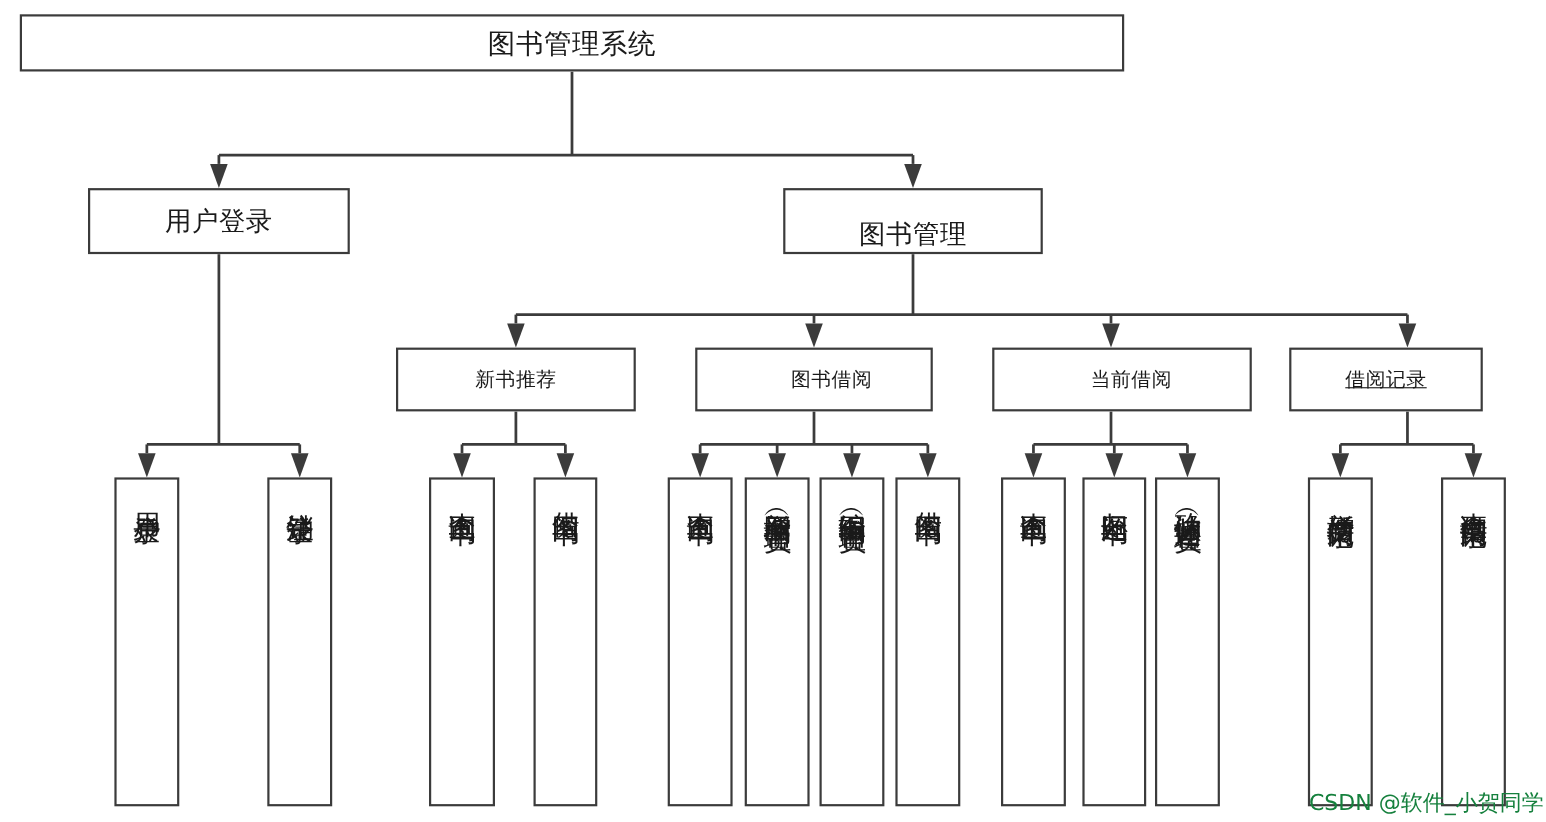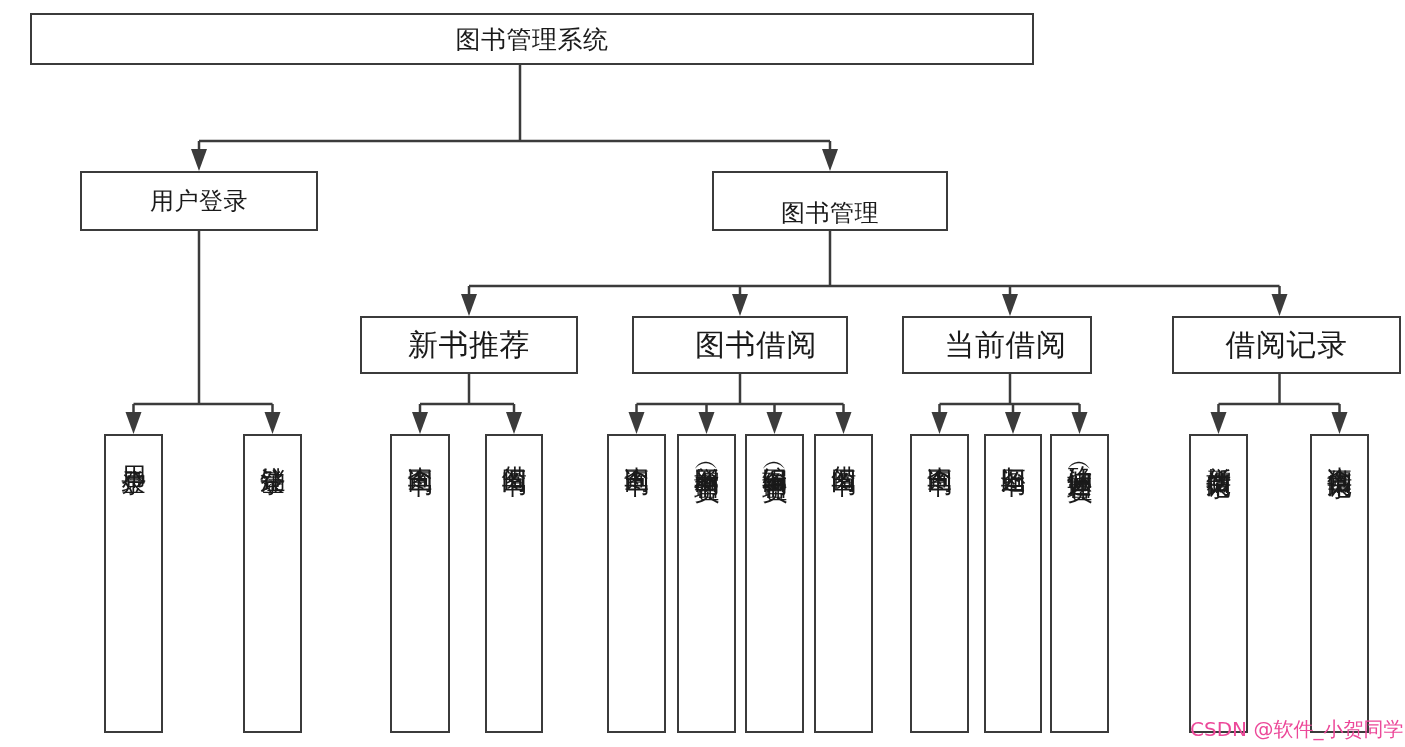--- a/index.html
+++ b/index.html
@@ -37,21 +37,21 @@
     color: #1a1a1a;
   }
   .node .lbl {
     display: block;
     white-space: nowrap;
     letter-spacing: 0.5px;
   }
   
   .lvl-root .lbl { font-size: 25px; }
   .lvl-2 .lbl    { font-size: 24px; }
-  .lvl-3 .lbl    { font-size: 30px; }
+  .lvl-3 .lbl    { font-size: 18px; }
 
   
   .node.leaf {
     align-items: flex-start;
     justify-content: center;
     padding-top: 10px;
   }
   .node.leaf .lbl {
     writing-mode: vertical-rl;
     text-orientation: upright;
@@ -120,39 +120,39 @@
       <line x1="1079.5" y1="404" x2="1079.5" y2="412" stroke="#3b3b3b" stroke-width="2.5"></line>
       <path d="M 1071.5 412 L 1087.5 412 L 1079.5 434 Z" fill="#3b3b3b"></path>
       <line x1="1279.5" y1="374" x2="1279.5" y2="404" stroke="#3b3b3b" stroke-width="2.5"></line>
       <line x1="1218.5" y1="404" x2="1339.5" y2="404" stroke="#3b3b3b" stroke-width="2.5"></line>
       <line x1="1218.5" y1="404" x2="1218.5" y2="412" stroke="#3b3b3b" stroke-width="2.5"></line>
       <path d="M 1210.5 412 L 1226.5 412 L 1218.5 434 Z" fill="#3b3b3b"></path>
       <line x1="1339.5" y1="404" x2="1339.5" y2="412" stroke="#3b3b3b" stroke-width="2.5"></line>
       <path d="M 1331.5 412 L 1347.5 412 L 1339.5 434 Z" fill="#3b3b3b"></path>
     </svg>
   <div id="node-layer">
-      <div class="node lvl-root" style="left: 18px; top: 13px; width: 1004px; height: 52px; margin-left: 12px;">
+      <div class="node lvl-root" style="left: 18px; top: 13px; width: 1004px; height: 52px;">
         <span class="lbl">图书管理系统</span>
       </div>
       <div class="node lvl-2" style="left: 80px; top: 171px; width: 238px; height: 60px;">
         <span class="lbl">用户登录</span>
       </div>
       <div class="node lvl-2" style="left: 712px; top: 171px; width: 236px; height: 60px; align-items: flex-end;">
         <span class="lbl">图书管理</span>
       </div>
       <div class="node lvl-3" style="left: 360px; top: 316px; width: 218px; height: 58px;">
         <span class="lbl">新书推荐</span>
       </div>
       <div class="node lvl-3" style="left: 632px; top: 316px; width: 216px; height: 58px; padding-left: 32px;">
         <span class="lbl">图书借阅</span>
       </div>
-      <div class="node lvl-3" style="left: 902px; top: 316px; width: 190px; height: 58px; padding-left: 17px;">
+      <div class="node lvl-3" style="left: 902px; top: 316px; width: 236px; height: 58px; padding-left: 17px;">
         <span class="lbl">当前借阅</span>
       </div>
-      <div class="node lvl-3" style="left: 1172px; top: 316px; width: 229px; height: 58px;">
+      <div class="node lvl-3" style="left: 1172px; top: 316px; width: 176px; height: 58px; text-decoration: underline;">
         <span class="lbl">借阅记录</span>
       </div>
       <div class="node lvl-4 leaf" style="left: 104px; top: 434px; width: 59px; height: 299px;">
         <span class="lbl">用户登录</span>
       </div>
       <div class="node lvl-4 leaf" style="left: 243px; top: 434px; width: 59px; height: 299px;">
         <span class="lbl">注销登录</span>
       </div>
       <div class="node lvl-4 leaf" style="left: 390px; top: 434px; width: 60px; height: 299px;">
         <span class="lbl">查询图书</span>
@@ -181,14 +181,14 @@
       <div class="node lvl-4 leaf" style="left: 1050px; top: 434px; width: 59px; height: 299px;">
         <span class="lbl">确认归还（管理员）</span>
       </div>
       <div class="node lvl-4 leaf" style="left: 1189px; top: 434px; width: 59px; height: 299px;">
         <span class="lbl">新增借阅记录</span>
       </div>
       <div class="node lvl-4 leaf" style="left: 1310px; top: 434px; width: 59px; height: 299px;">
         <span class="lbl">查询借阅记录</span>
       </div>
     </div>
-  <div class="watermark" style="left: 1190px; top: 716px; color: #ec4899;">CSDN @软件_小贺同学</div>
+  <div class="watermark" style="left: 1190px; top: 716px; color: #15803d;">CSDN @软件_小贺同学</div>
 </div>
 
 </body></html>

